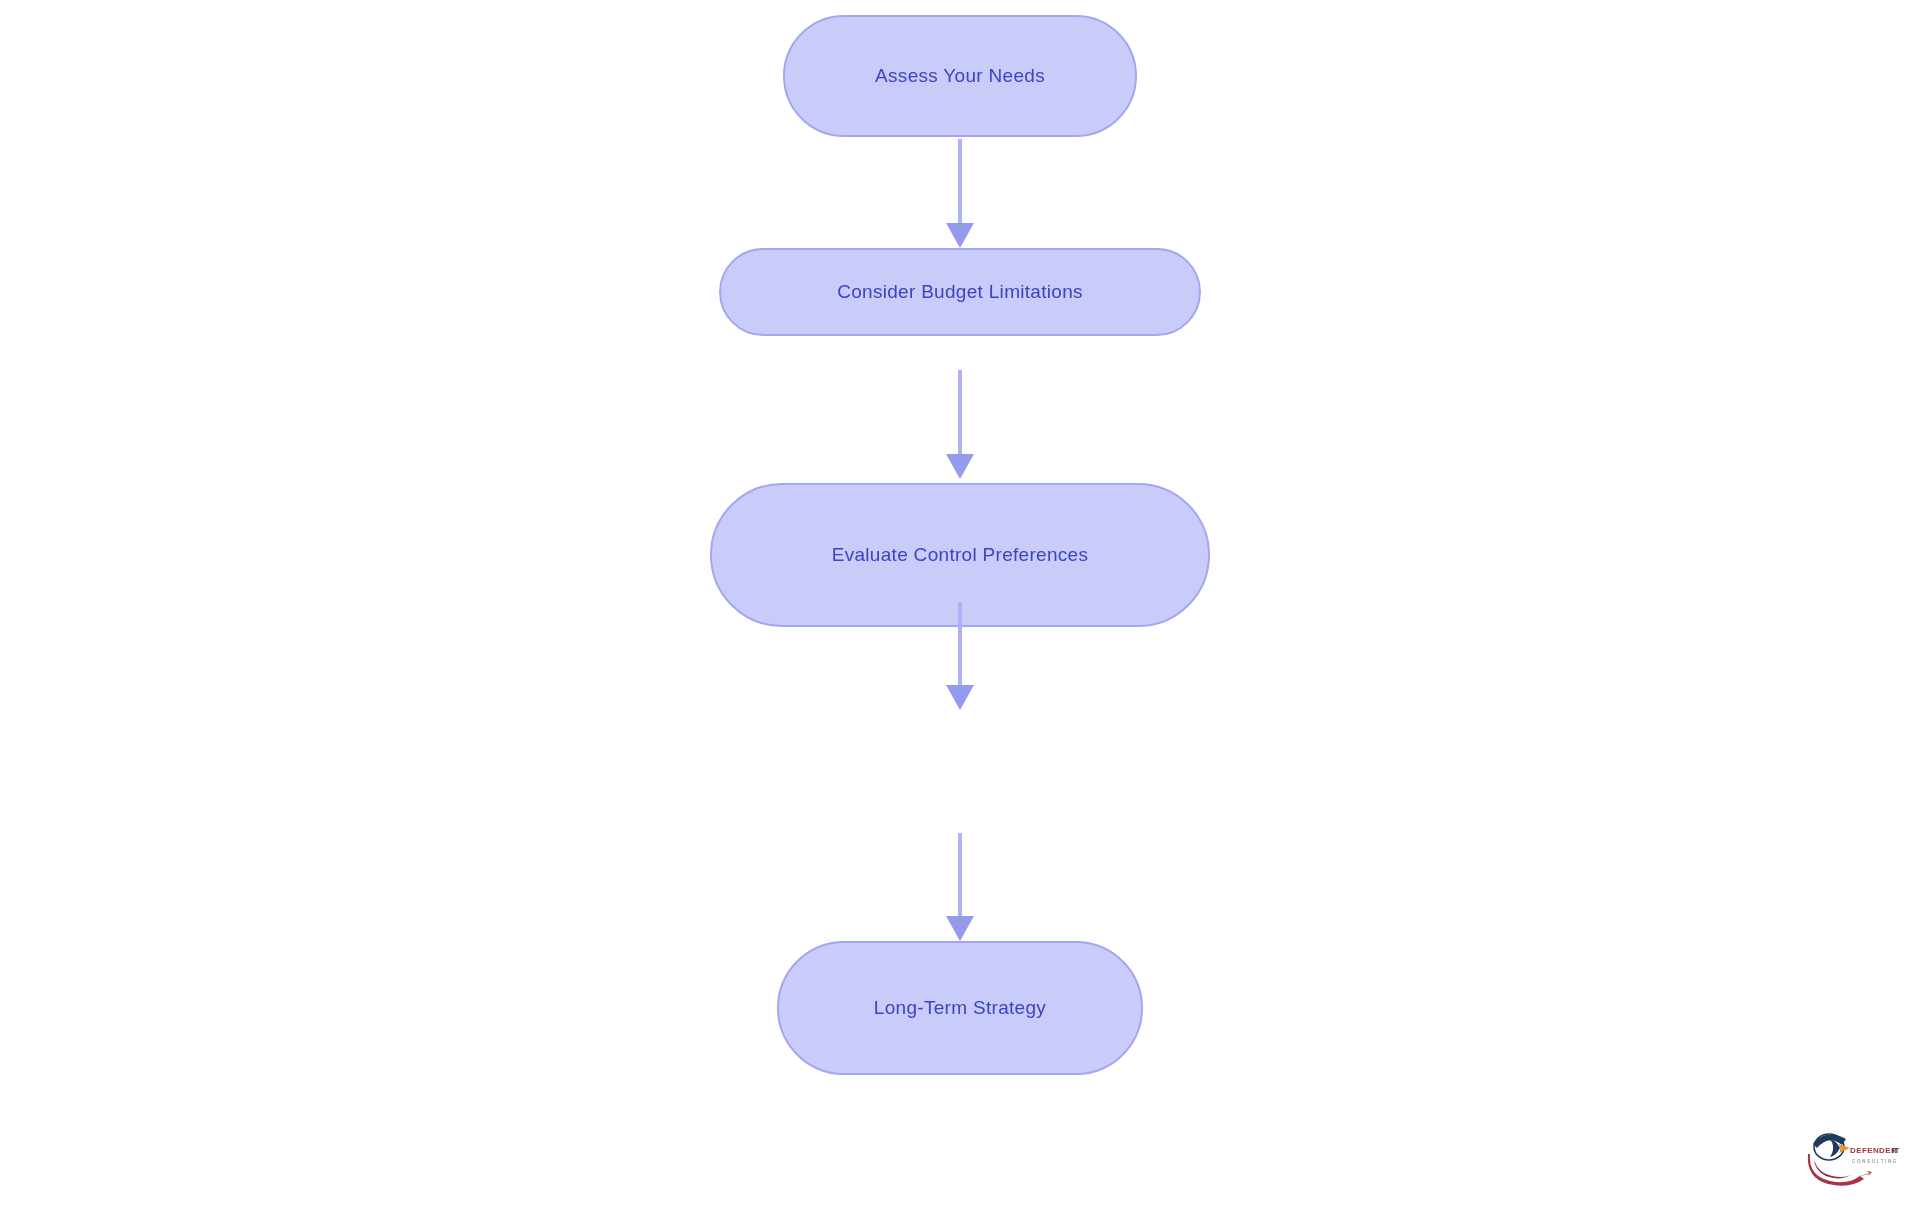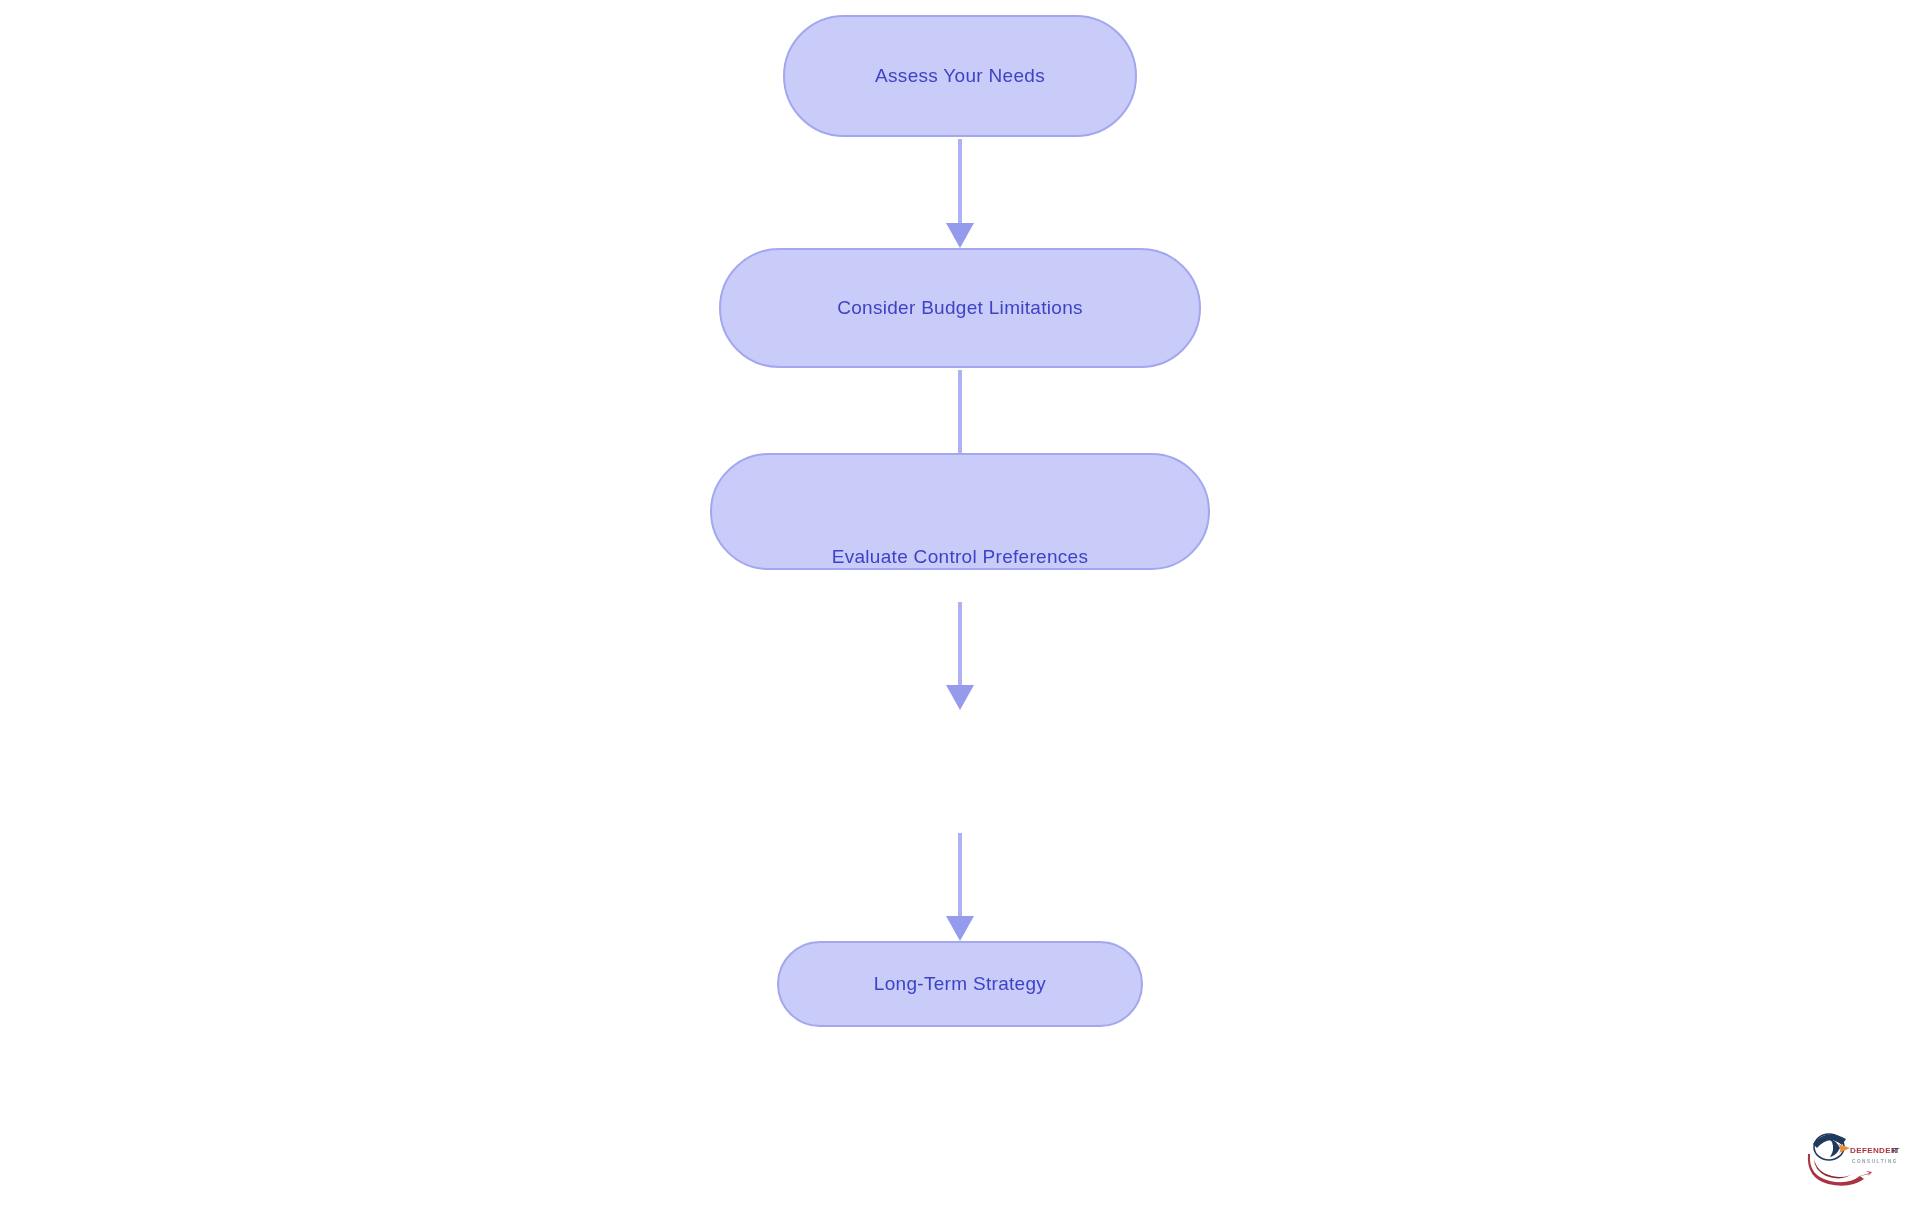--- a/index.html
+++ b/index.html
@@ -88,45 +88,45 @@
 
   <div class="flow-node" style="left:783px; top:15px; width:354px; height:122px;">
     <span class="node-label">Assess Your Needs</span>
   </div>
 
   <div class="flow-arrow" style="left:946px; top:139px; height:109px;">
     <div class="shaft"></div>
     <div class="head"></div>
   </div>
 
-  <div class="flow-node" style="left:719px; top:248px; width:482px; height:120px;justify-content:center;">
+  <div class="flow-node" style="left:719px; top:248px; width:482px; height:88px;justify-content:center;">
     <span class="node-label">Consider Budget Limitations</span>
   </div>
 
   <div class="flow-arrow" style="left:946px; top:370px; height:109px;">
     <div class="shaft"></div>
     <div class="head"></div>
   </div>
 
-  <div class="flow-node" style="left:710px; top:453px; width:500px; height:117px;align-items:flex-end;">
+  <div class="flow-node" style="left:710px; top:483px; width:500px; height:144px;">
     <span class="node-label">Evaluate Control Preferences</span>
   </div>
 
   <div class="flow-arrow" style="left:946px; top:602px; height:108px;">
     <div class="shaft"></div>
     <div class="head"></div>
   </div>
 
 
   <div class="flow-arrow" style="left:946px; top:833px; height:108px;">
     <div class="shaft"></div>
     <div class="head"></div>
   </div>
 
-  <div class="flow-node" style="left:777px; top:941px; width:366px; height:86px;">
+  <div class="flow-node" style="left:777px; top:941px; width:366px; height:134px;">
     <span class="node-label">Long-Term Strategy</span>
   </div>
 
   <div class="brand-logo">
     <svg viewBox="0 0 108 66" xmlns="http://www.w3.org/2000/svg">
 
       <path d="M6,30 Q4,52 26,57 Q44,61 56,52 L60,55 Q46,65 24,60 Q2,54 4,30 Z" fill="#a93340"></path>
       <path d="M10,34 Q12,48 28,52 Q42,55 50,49 Q38,58 22,52 Q10,46 10,34 Z" fill="#8c2733"></path>
 
       <path d="M52,53 L66,49 L62,47 L68,48 L64,52 L65,50 Z" fill="#a93340"></path>

